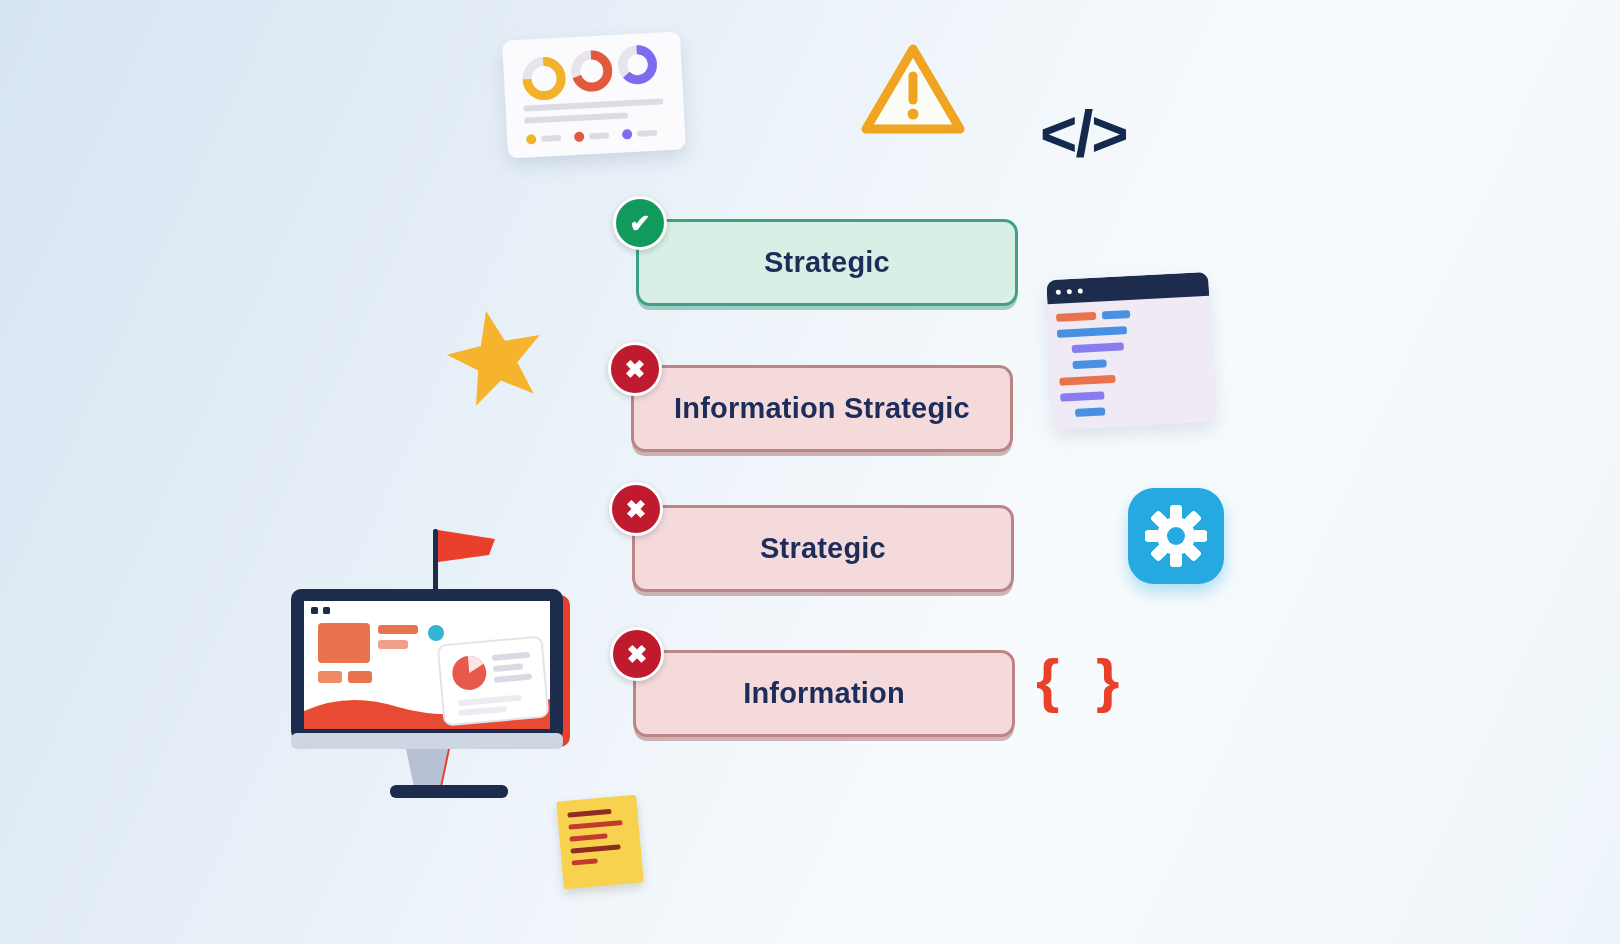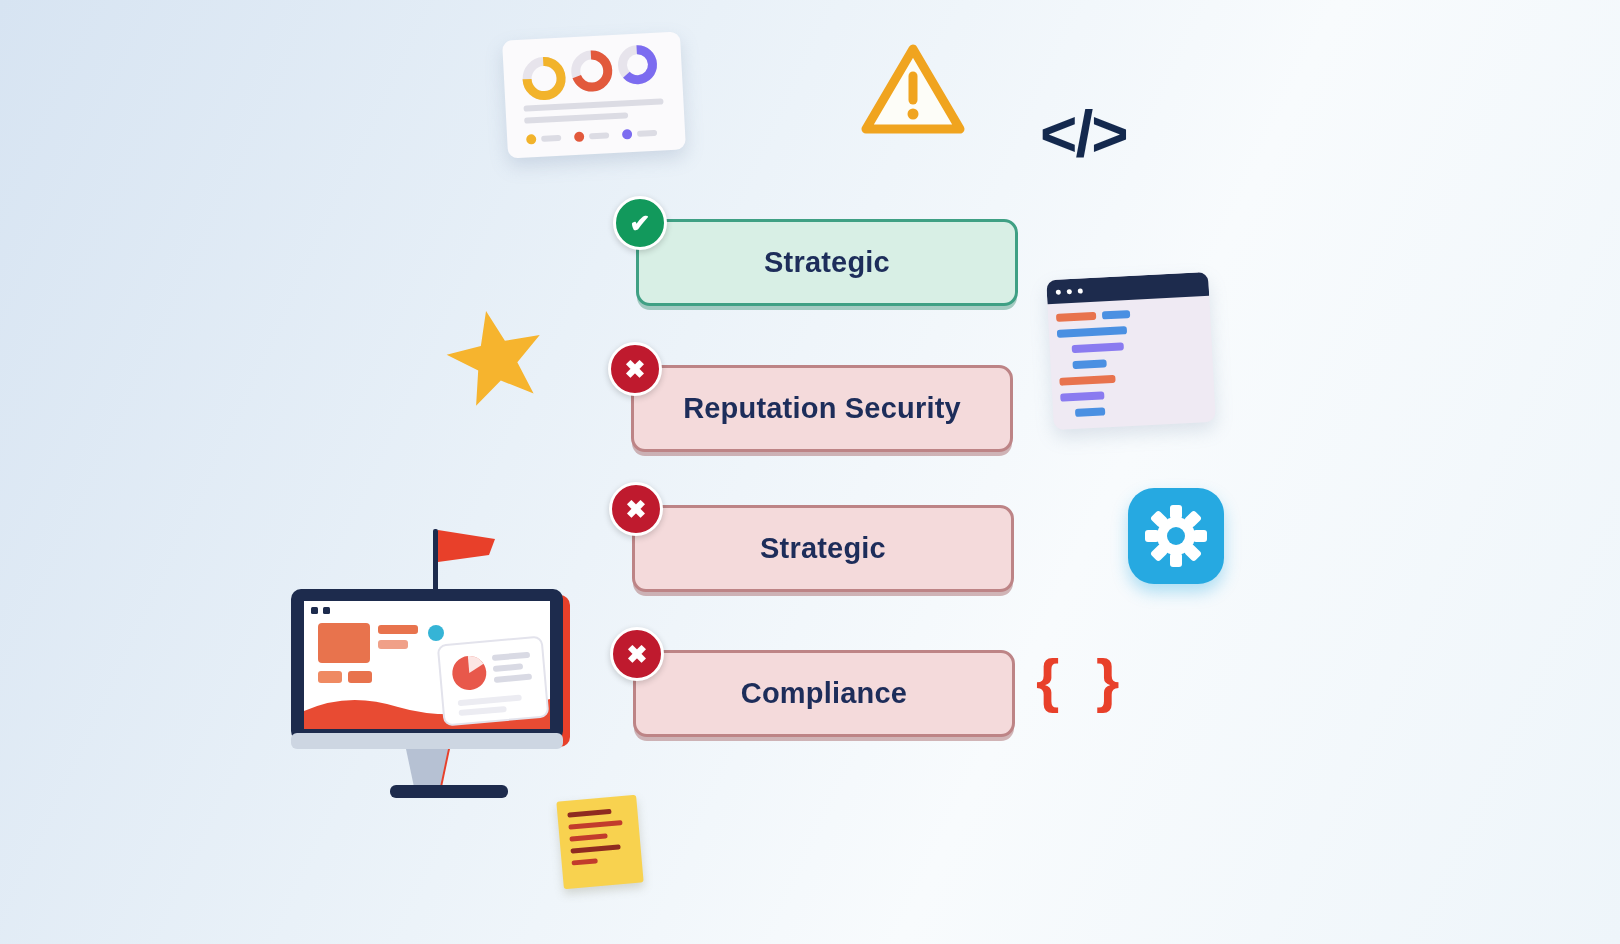--- a/index.html
+++ b/index.html
@@ -109,21 +109,21 @@
   </div>
 
   <div class="abs star-box">
     <svg viewBox="0 0 110 100" width="112" height="100">
       <polygon fill="#f6b42e" points="55,2 67.3,35 102.6,36.5 75,58.5 84.4,92.5 55,73 25.6,92.5 35,58.5 7.4,36.5 42.7,35"></polygon>
     </svg>
   </div>
 
   <div class="option incorrect" style="left:631px; top:365px;">
     <span class="badge cross">✖</span>
-    <span class="option-label">Reputation Security</span>
+    <span class="option-label">Information Strategic</span>
   </div>
 
   <div class="abs code-window">
     <div class="cw-header">
       <span class="dot"></span>
       <span class="dot"></span>
       <span class="dot"></span>
     </div>
     <svg viewBox="0 0 162 126" width="162" height="126">
       <rect x="8" y="10" width="40" height="8" rx="3" fill="#e8734d"></rect>
@@ -154,21 +154,21 @@
         <rect x="-6" y="-31" width="12" height="14" rx="3" transform="rotate(270)"></rect>
         <rect x="-6" y="-31" width="12" height="14" rx="3" transform="rotate(315)"></rect>
         <circle r="19"></circle>
       </g>
       <circle cx="48" cy="48" r="9" fill="#26a9e1"></circle>
     </svg>
   </div>
 
   <div class="option incorrect" style="left:633px; top:650px;">
     <span class="badge cross">✖</span>
-    <span class="option-label">Compliance</span>
+    <span class="option-label">Information</span>
   </div>
 
   <div class="abs braces">{ }</div>
 
   <div class="abs monitor-box">
     <svg viewBox="0 0 300 290" width="300" height="290">
       <rect x="155" y="14" width="5" height="80" rx="2" fill="#1d2b4d"></rect>
       <path d="M160 15 L217 24 L211 40 L160 47 Z" fill="#e8402a"></path>
       <rect x="22" y="80" width="270" height="152" rx="10" fill="#e8402a"></rect>
       <rect x="13" y="74" width="272" height="152" rx="10" fill="#1d2b4d"></rect>

